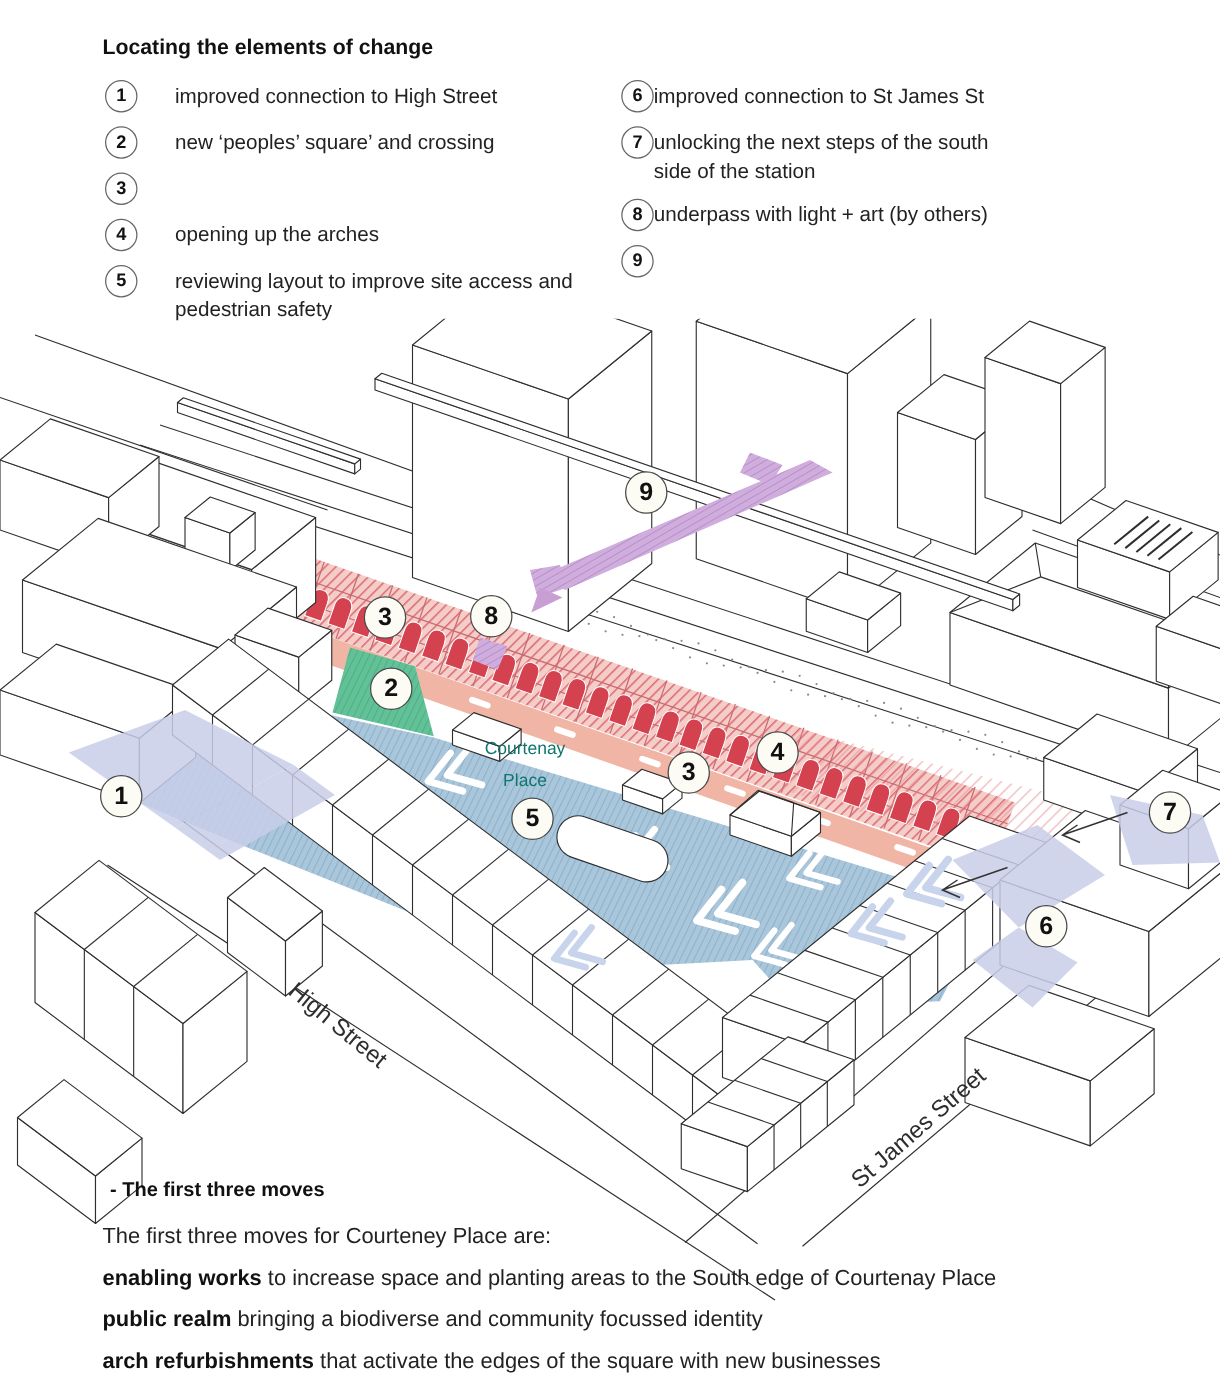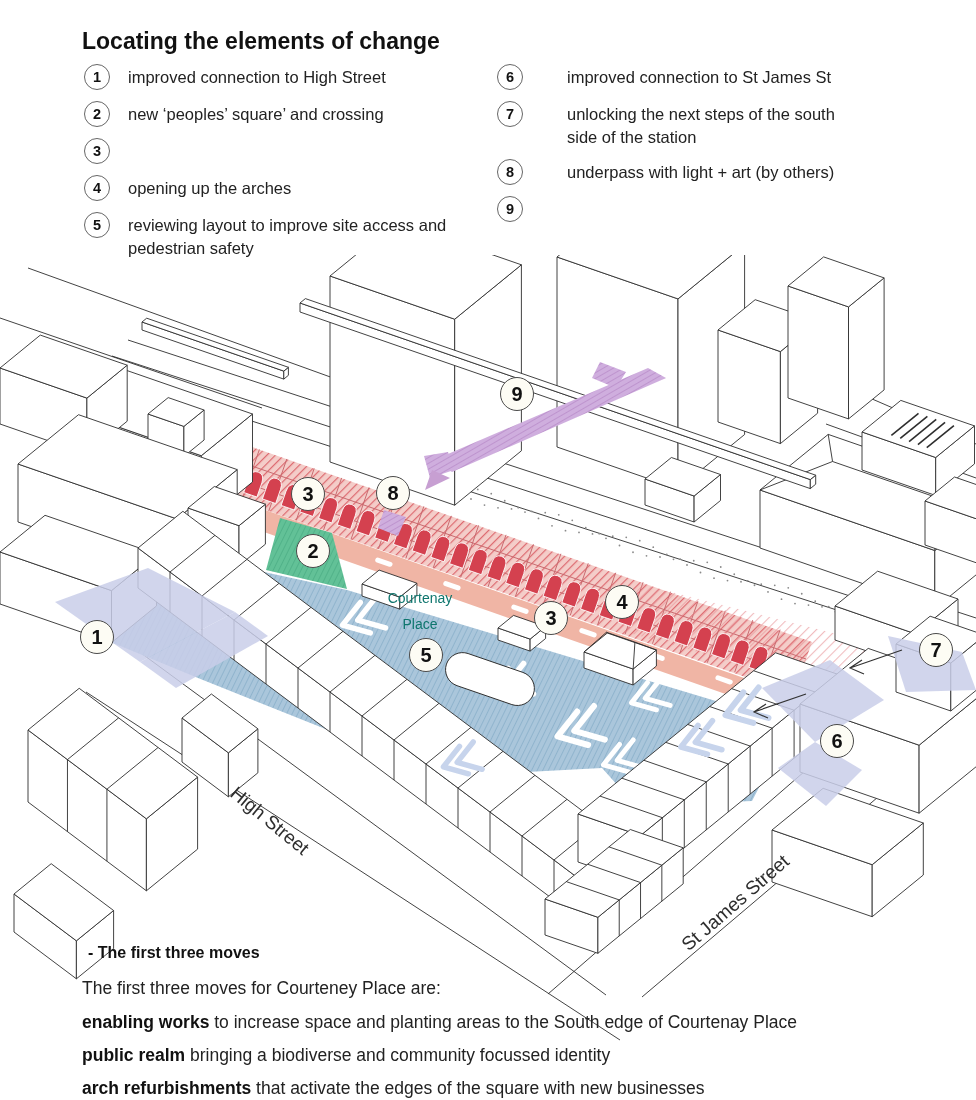--- a/index.html
+++ b/index.html
@@ -1,28 +1,28 @@
 <!DOCTYPE html>
 <html><head>
 <meta charset="utf-8">
 <style>
   html,body{margin:0;padding:0;background:#fff;}
   body{width:976px;height:1100px;position:relative;overflow:hidden;
        font-family:"Liberation Sans","DejaVu Sans",sans-serif;color:#1c1c1c;}
-  #page-title{position:absolute;left:82px;top:28px;font-size:23px;font-weight:700;color:#111;}
+  #page-title{position:absolute;left:82px;top:28px;font-size:17px;font-weight:700;color:#111;}
   .legend-col{position:absolute;display:flex;flex-direction:column;gap:13px;}
   #legend-left{left:84px;top:66px;width:390px;}
   #legend-right{left:497px;top:66px;width:345px;}
   .lrow{display:flex;align-items:flex-start;}
   .lnum{flex:0 0 auto;width:24px;height:24px;border:1.3px solid #666;border-radius:50%;
         background:#fff;font-size:14.5px;font-weight:700;color:#111;
         display:flex;align-items:center;justify-content:center;margin-top:-2px;}
   .ltxt{font-size:16.5px;line-height:22.5px;color:#222;}
-  #legend-left .ltxt{margin-left:18px;width:330px;}
-  #legend-right .ltxt{margin-left:44px;width:300px;}
+  #legend-left .ltxt{margin-left:30px;width:330px;}
+  #legend-right .ltxt{width:300px;}
   #diagram{position:absolute;left:0;top:0;width:976px;height:1100px;}
   #map-svg{position:absolute;left:0;top:255px;}
   .marker{position:absolute;width:34px;height:34px;border-radius:50%;background:#fdfcf4;
           border:1.6px solid #4a4a4a;display:flex;align-items:center;justify-content:center;
           font-size:20px;font-weight:700;color:#111;box-sizing:border-box;}
   .street-label{position:absolute;font-size:19px;color:#2e2e2e;white-space:nowrap;}
   #label-courtenay{font-size:14px;line-height:26px;color:#0f766e;text-align:center;white-space:pre-line;}
   #footer{position:absolute;left:0;top:0;width:976px;}
   #footer-heading{position:absolute;left:88px;top:944px;font-size:16px;font-weight:700;color:#111;}
   .fline{position:absolute;left:82px;font-size:17.5px;color:#222;white-space:nowrap;}

